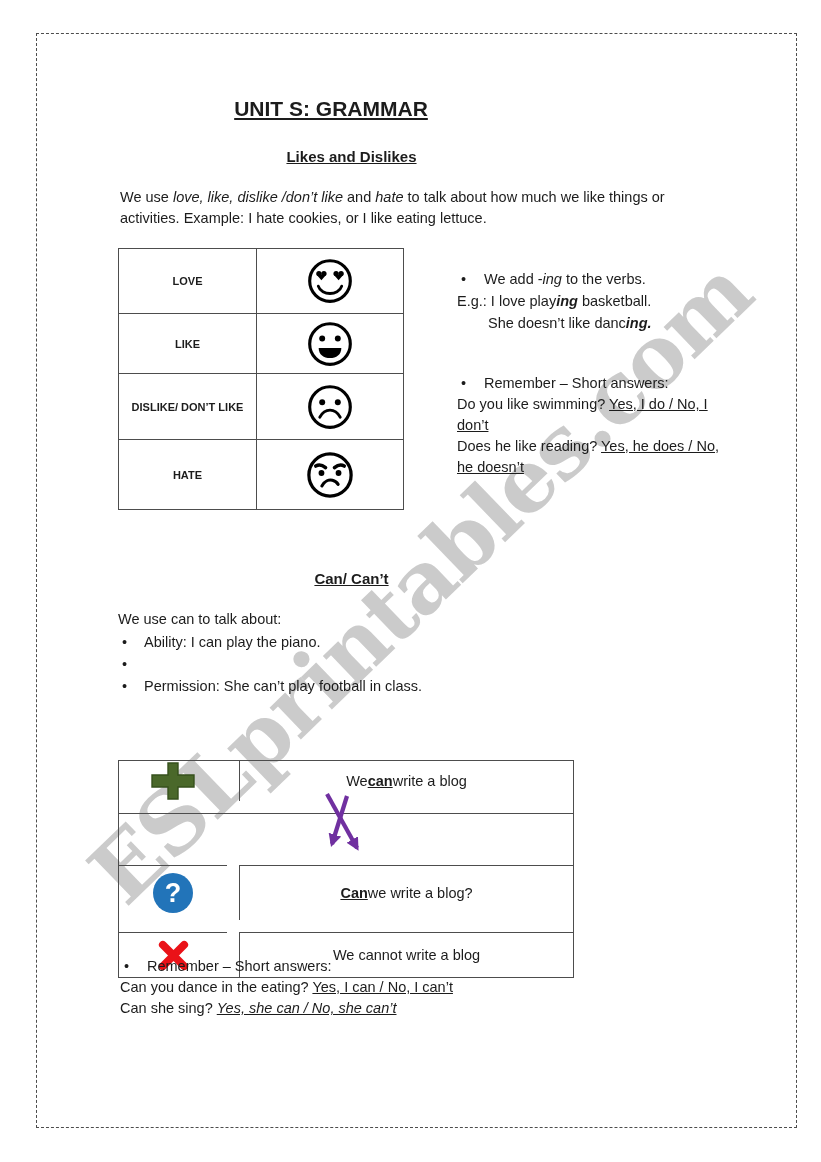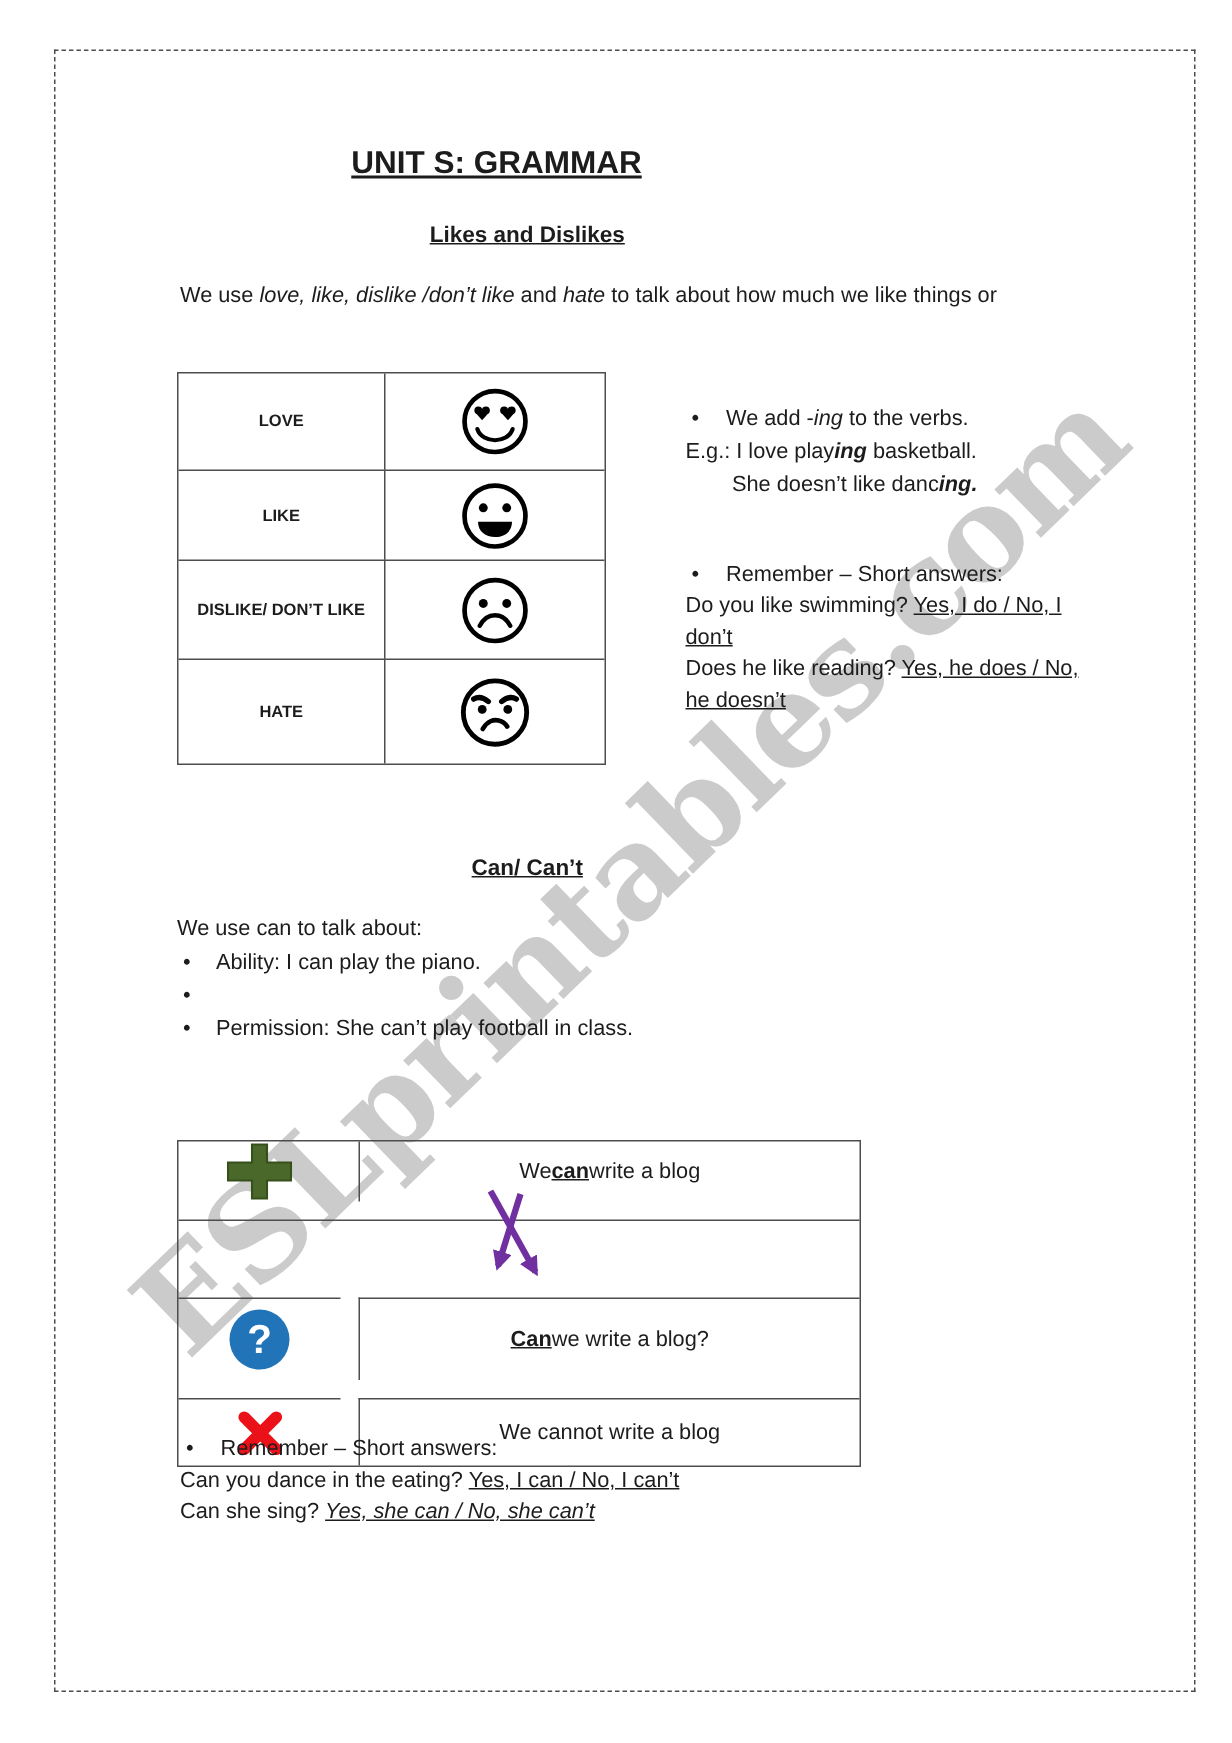--- a/index.html
+++ b/index.html
@@ -93,21 +93,21 @@
 
 <div class="abs sheet-border"></div>
 <div class="abs watermark">ESLprintables.com</div>
 
 <div class="content">
 
   <div class="abs doc-title">UNIT S: GRAMMAR</div>
 
   <div class="abs section-heading likes-heading">Likes and Dislikes</div>
 
-  <div class="abs body-text intro"><span>We use </span><span style="font-style: italic;">love, like, dislike /don’t like</span><span> and </span><span style="font-style: italic;">hate</span><span> to talk about how much we like things or</span><br></div>
+  <div class="abs body-text intro"><span>We use </span><span style="font-style: italic;">love, like, dislike /don’t like</span><span> and </span><span style="font-style: italic;">hate</span><span> to talk about how much we like things or</span><br><span>activities. Example: I hate cookies, or I like eating lettuce.</span></div>
 
   <div class="abs table1">
     <div class="cell label-cell">LOVE</div>
     <div class="cell bl">
       <svg width="50" height="50" viewBox="0 0 64 64">
         <circle cx="32" cy="32" r="26" fill="none" stroke="#000" stroke-width="4"></circle>
         <circle cx="17.8" cy="22.5" r="3.4" fill="#000"></circle>
           <circle cx="24.2" cy="22.5" r="3.4" fill="#000"></circle>
         <path d="M14.6 23.6 L27.4 23.6 L21 31 Z" fill="#000"></path>
         <circle cx="39.8" cy="22.5" r="3.4" fill="#000"></circle>

